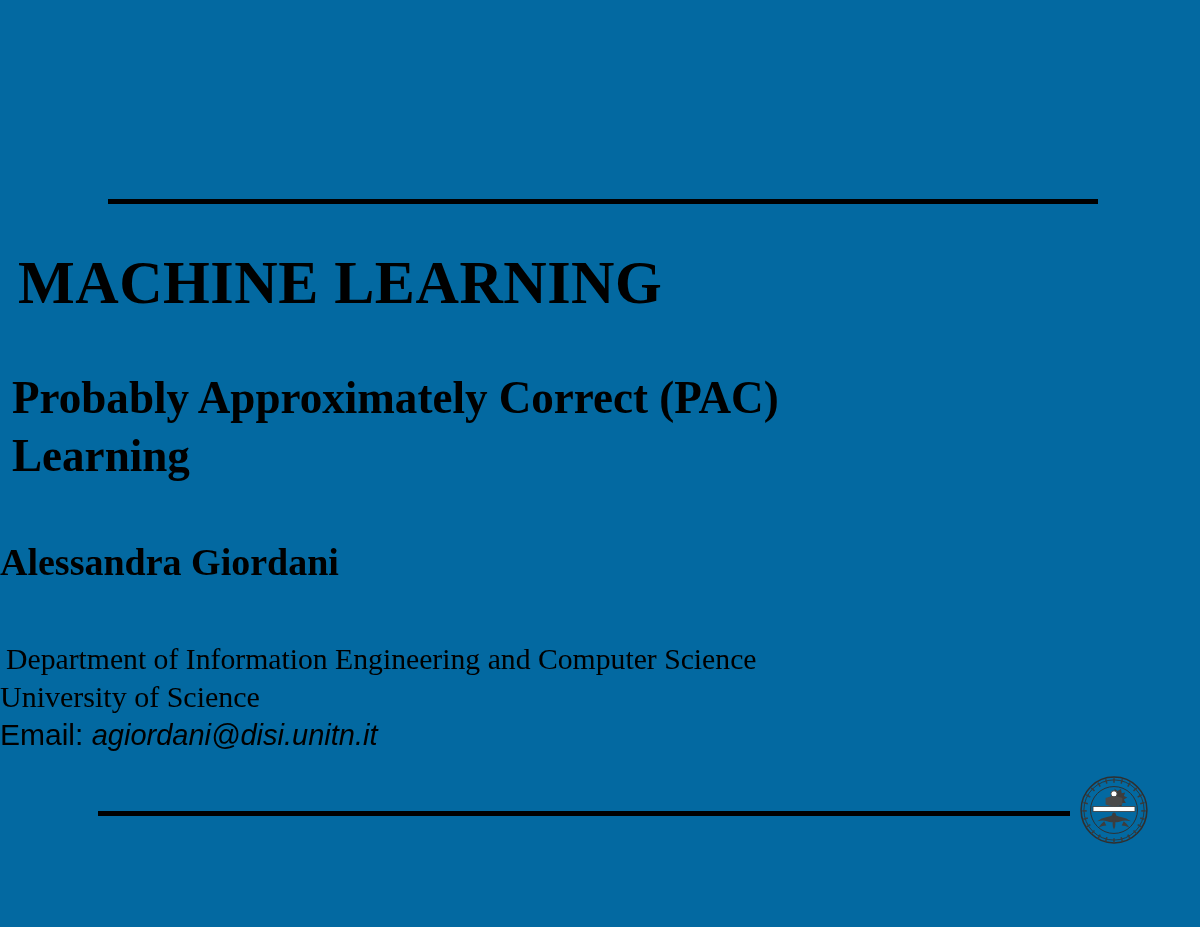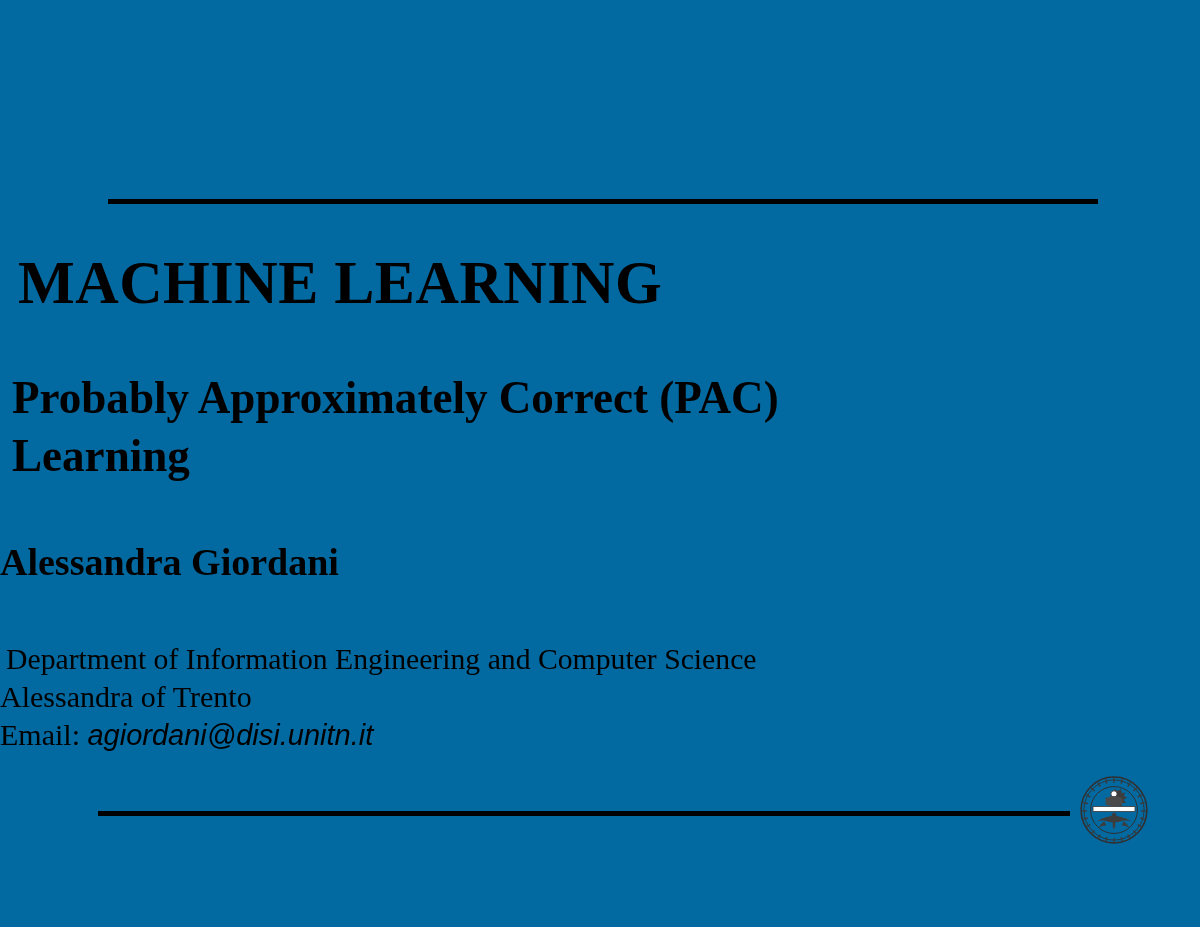--- a/index.html
+++ b/index.html
@@ -96,21 +96,21 @@
   .affiliation .line {
     display: block;
     white-space: nowrap;
   }
   .affiliation .dept {
     transform: scaleX(0.99);
     transform-origin: center;
     display: block;
   }
   .email-label {
-    font-family: Liberation Serif, serif;
+    font-family: Liberation Sans, sans-serif;
   }
   .email-address {
     font-family: "Liberation Sans", sans-serif;
     font-size: 29px;
     font-style: italic;
   }
 
   
   .seal {
     position: absolute;
@@ -136,21 +136,21 @@
 
   <div class="subtitle">
     <span class="line">Probably Approximately Correct (PAC)</span>
     <span class="line">Learning</span>
   </div>
 
   <div class="author">Alessandra Giordani</div>
 
   <div class="affiliation">
     <span class="line dept">Department of Information Engineering and Computer Science</span>
-    <span class="line">Alessandra of Trento</span>
+    <span class="line">University of Science</span>
     <span class="line">
       <span class="email-label">Email: </span><span class="email-address">agiordani@disi.unitn.it</span>
     </span>
   </div>
 
   <div class="rule rule-bottom"></div>
 
   <div class="seal">
     <svg viewBox="0 0 100 100" xmlns="http://www.w3.org/2000/svg">
       <g fill="none" stroke="#2f2f2f">

